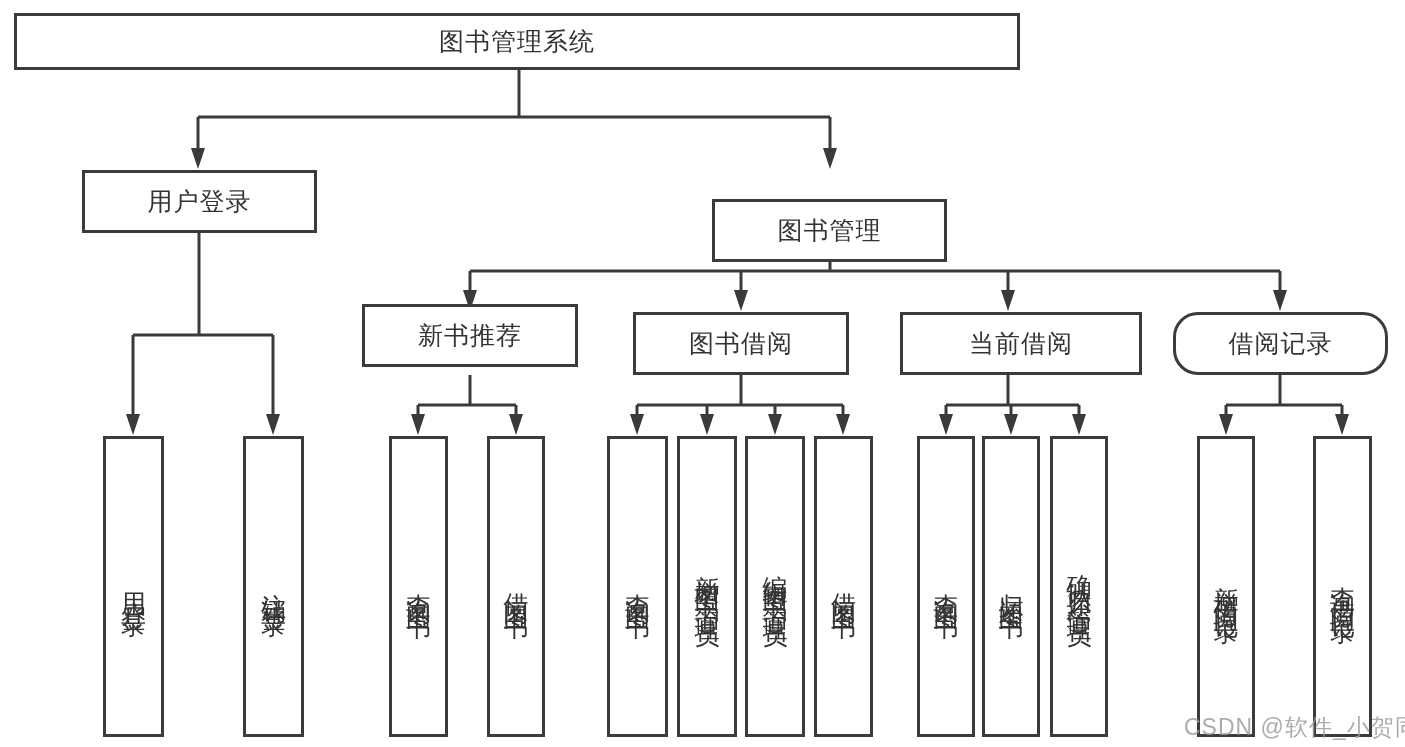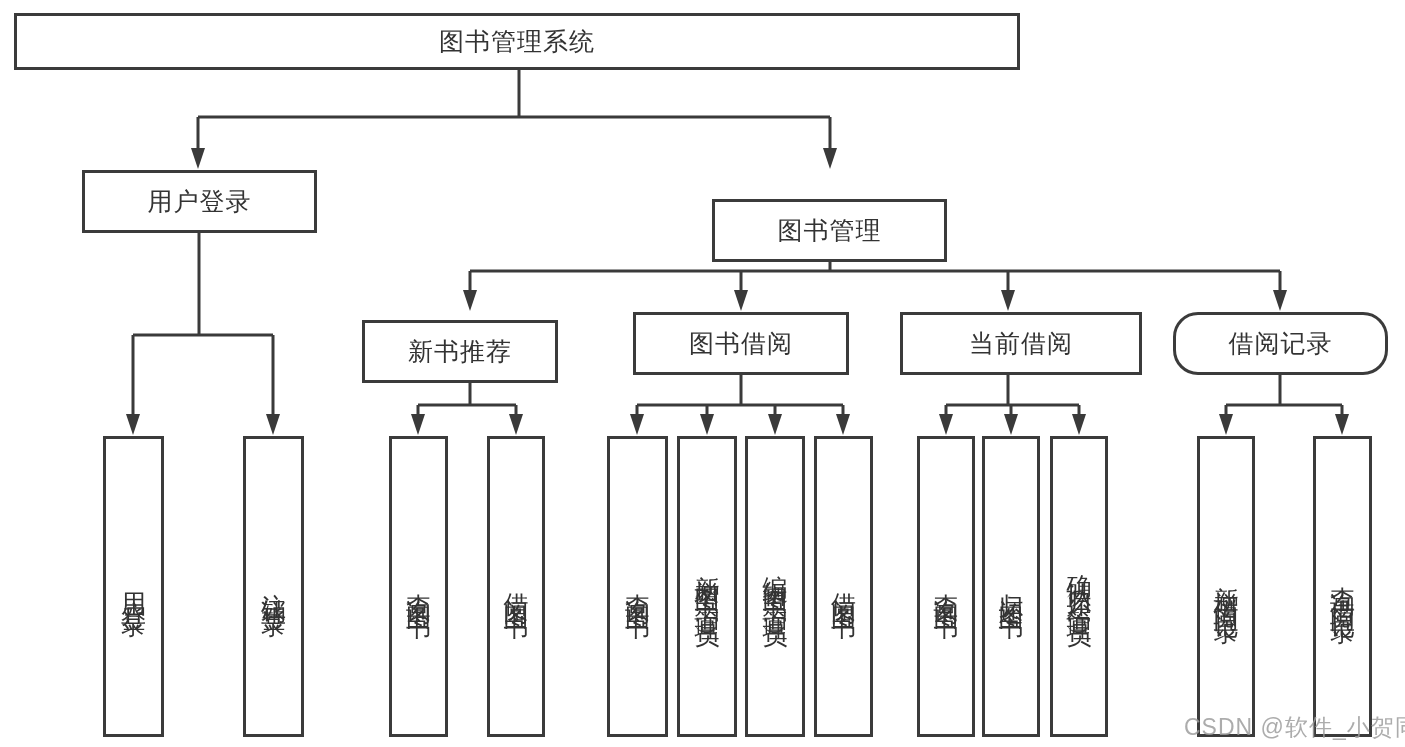--- a/index.html
+++ b/index.html
@@ -88,21 +88,21 @@
     <span>图书管理系统</span>
   </div>
 
   <div class="node" style="left:82px; top:170px; width:235px; height:63px;">
     <span>用户登录</span>
   </div>
   <div class="node" style="left:712px; top:170px; width:235px; height:63px;margin-top:29px;">
     <span>图书管理</span>
   </div>
 
-  <div class="node" style="left:362px; top:320px; width:196px; height:63px;">
+  <div class="node" style="left:362px; top:304px; width:216px; height:63px;">
     <span>新书推荐</span>
   </div>
   <div class="node" style="left:633px; top:312px; width:216px; height:63px;align-items:center;">
     <span>图书借阅</span>
   </div>
   <div class="node" style="left:900px; top:312px; width:242px; height:63px;">
     <span>当前借阅</span>
   </div>
   <div class="node" style="left:1173px; top:312px; width:215px; height:63px;border-radius:25px;">
     <span>借阅记录</span>

